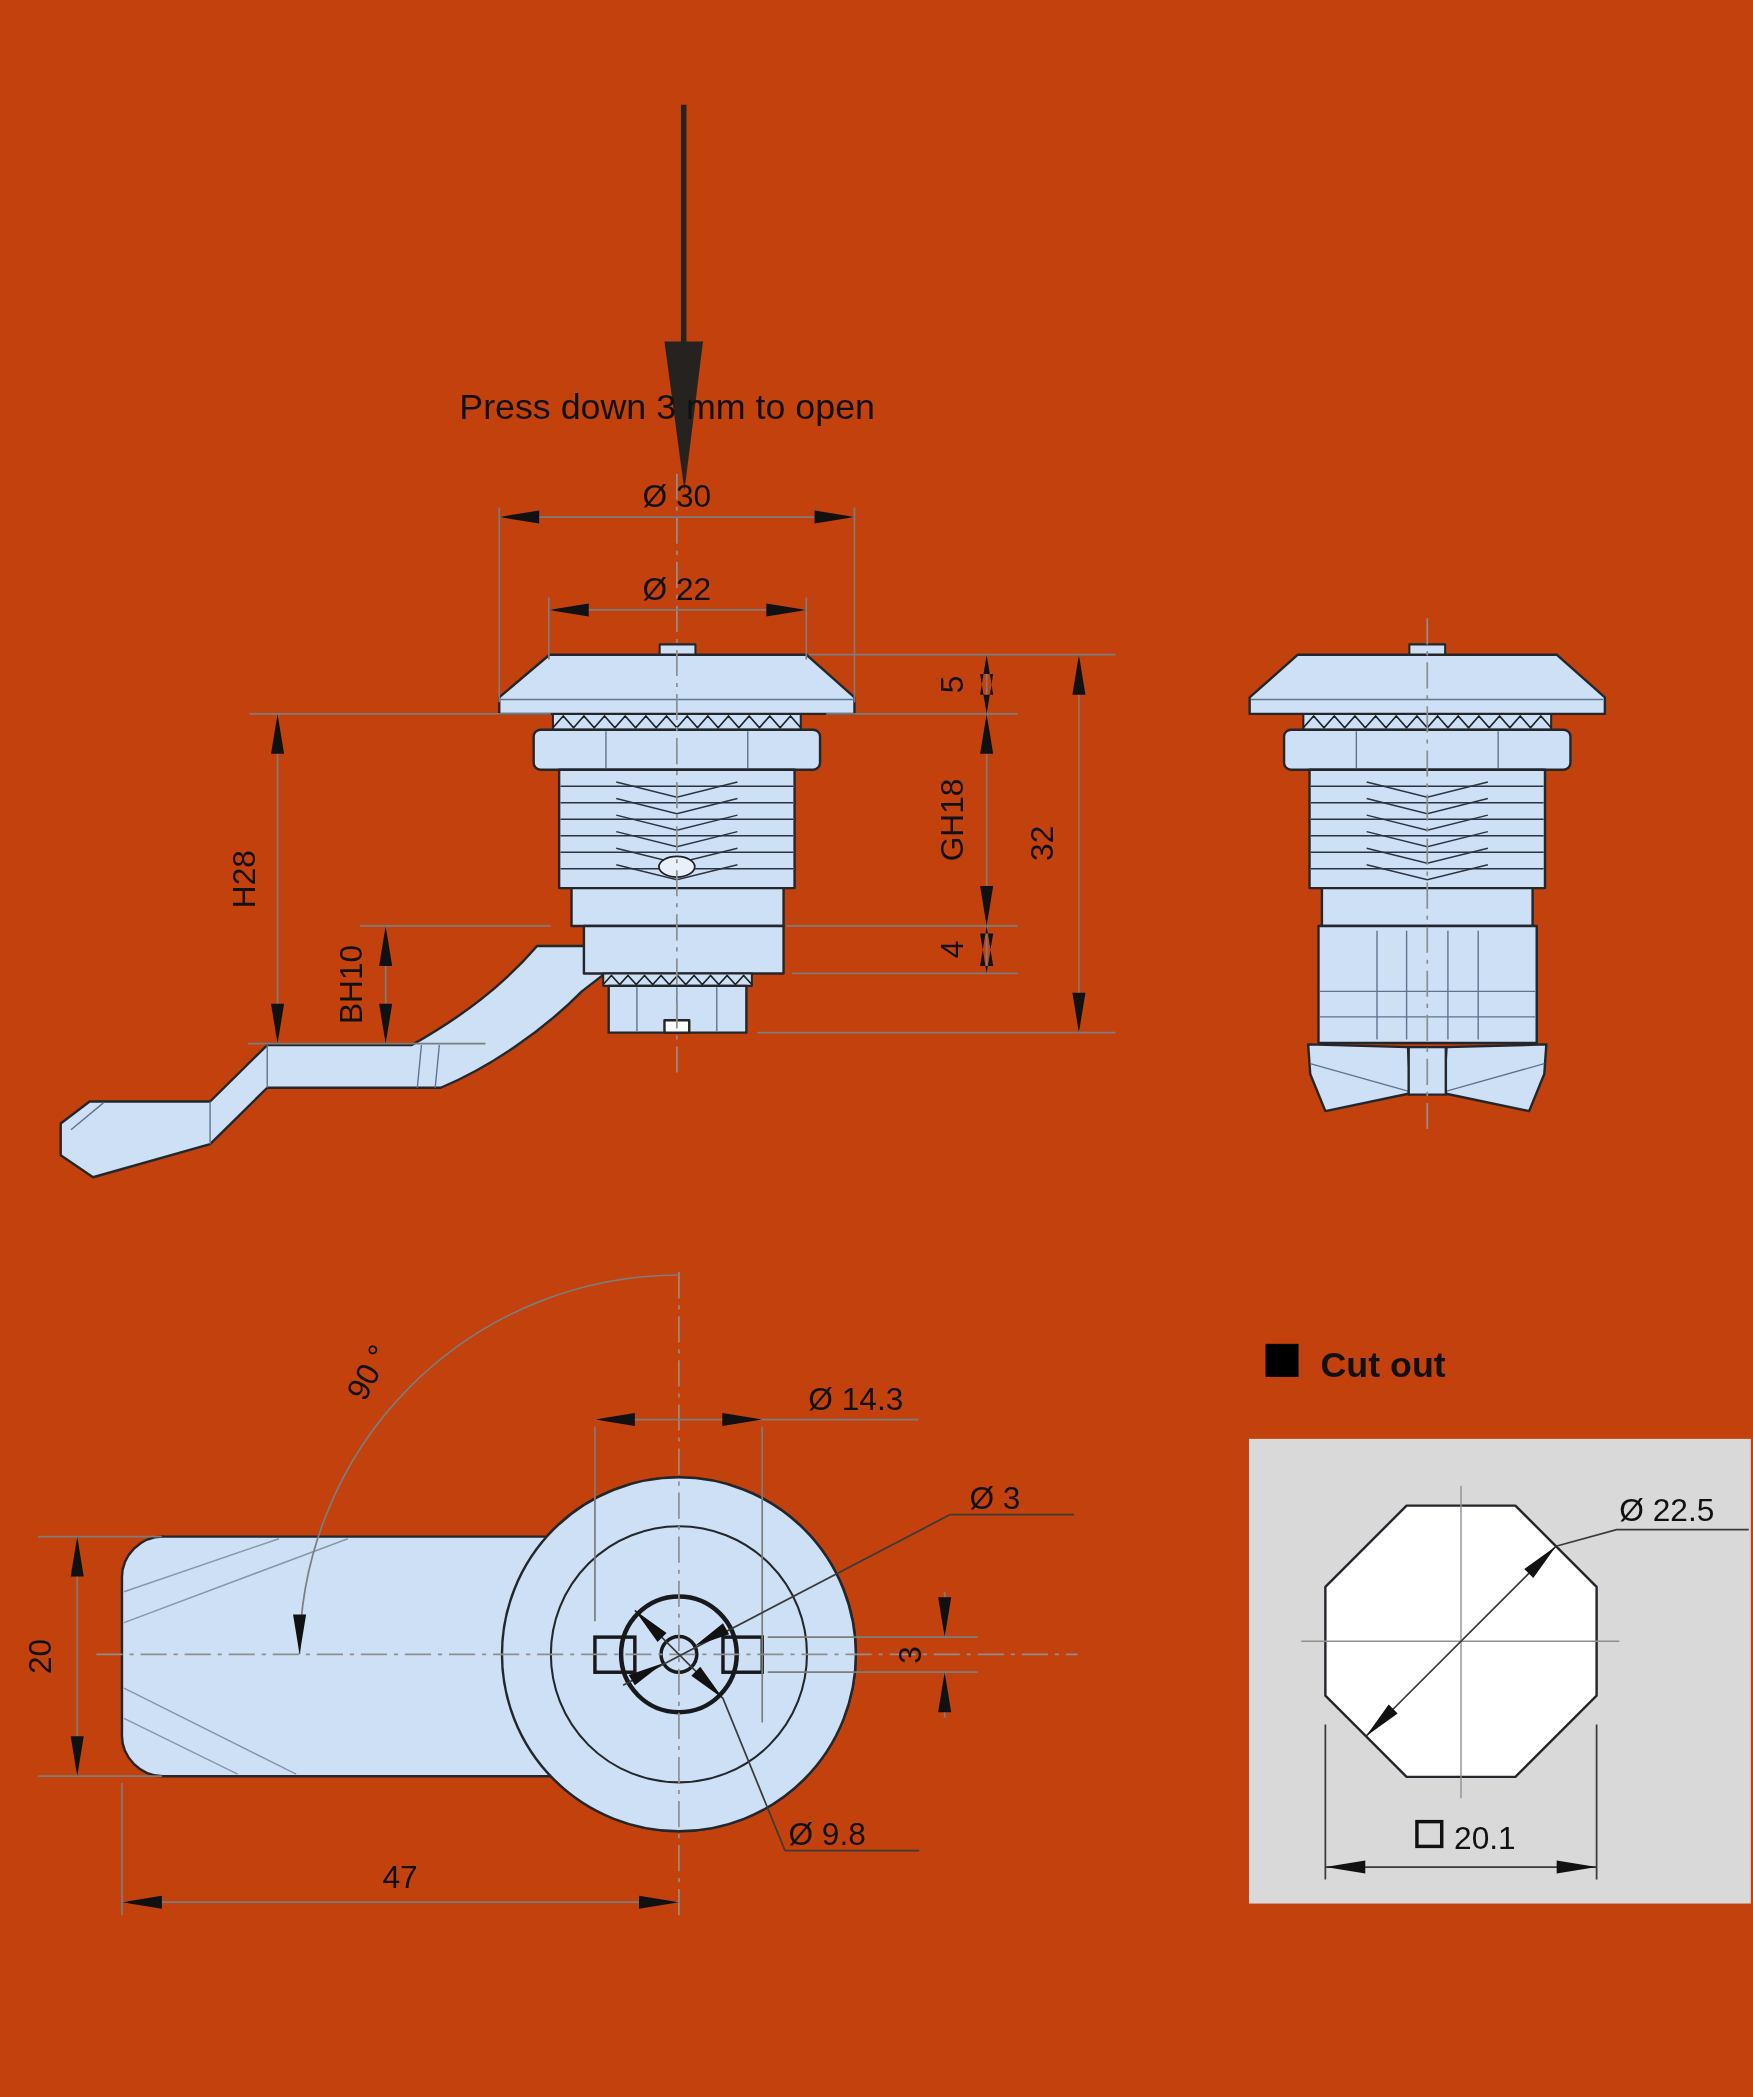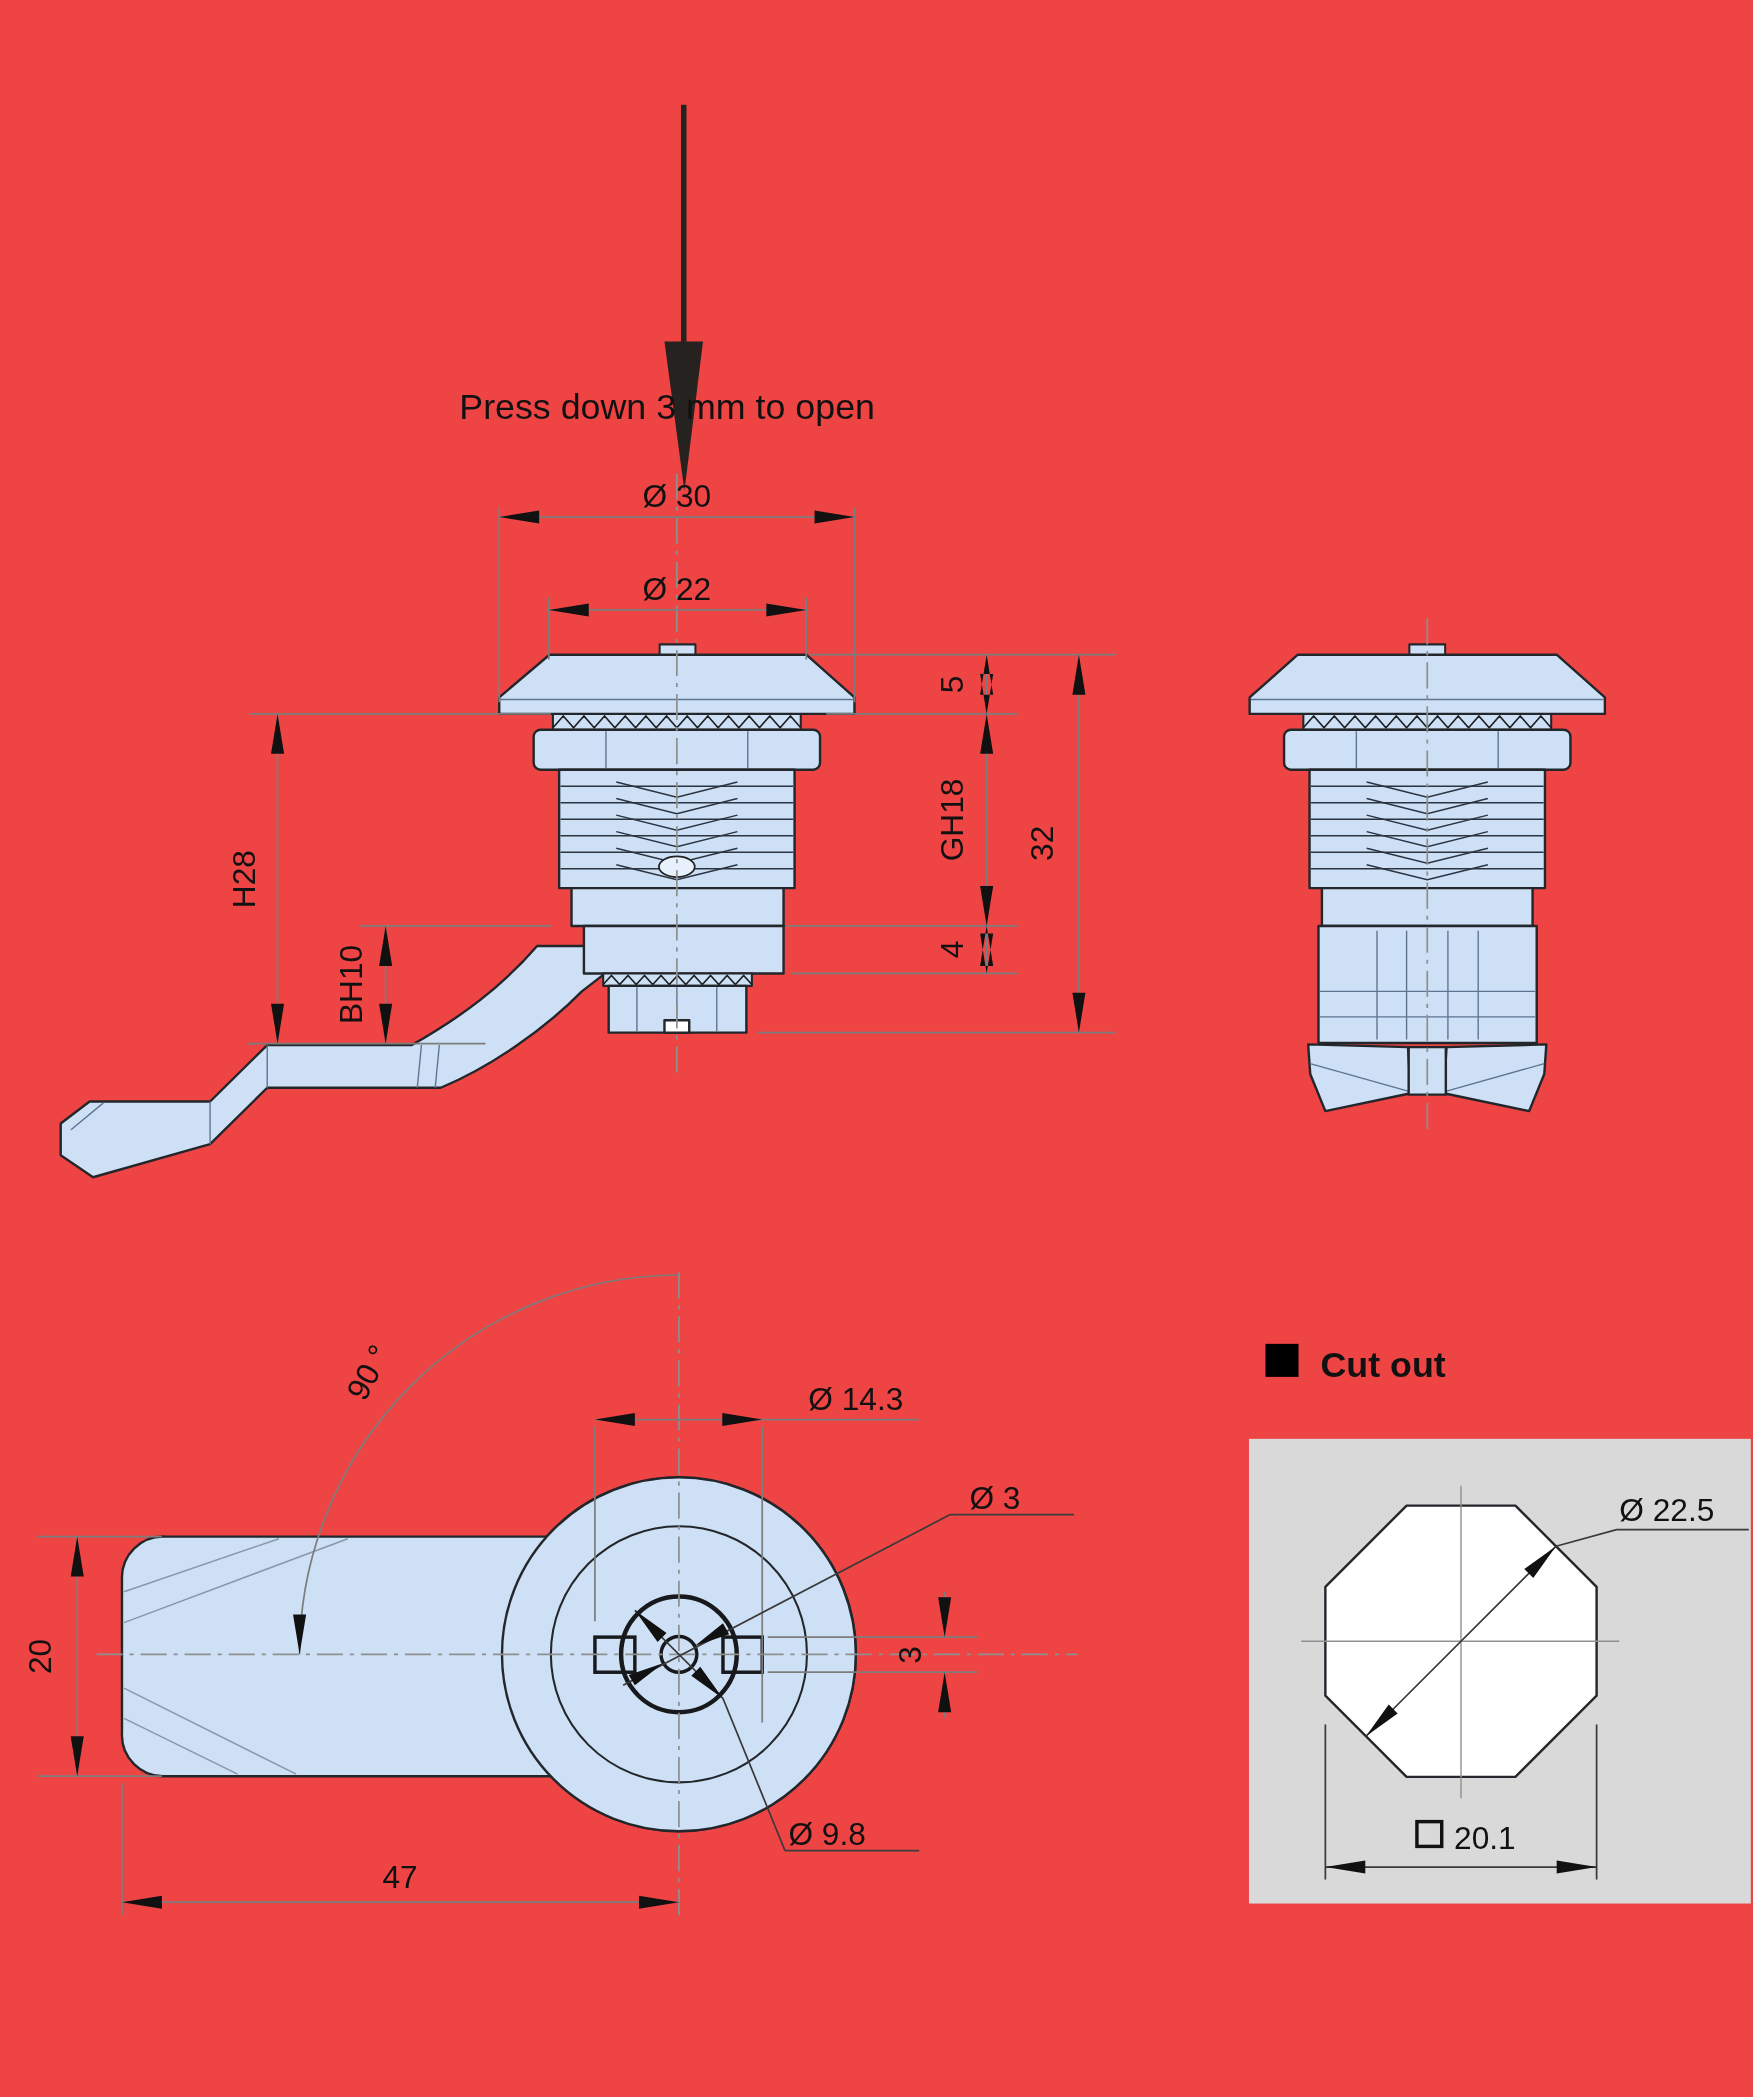--- a/index.html
+++ b/index.html
@@ -1,16 +1,16 @@
 <!DOCTYPE html>
 <html style="font-size:11px"><head>
 <meta charset="utf-8">
 <style>
   html,body{margin:0;padding:0;background:#ffffff;}
-  .stage{position:relative;width:1753px;height:2097px;background:#ef4444;overflow:hidden;}
+  .stage{position:relative;width:1753px;height:2097px;background:#c2410c;overflow:hidden;}
   svg{display:block;}
   
   .o{fill:#cde0f5;stroke:#23272b;stroke-width:3.5;stroke-linejoin:round;stroke-linecap:round;}
   .o2{fill:#cde0f5;stroke:#23272b;stroke-width:3;stroke-linejoin:round;}
   .w{fill:#ffffff;stroke:#23272b;stroke-width:3.5;stroke-linejoin:round;}
   
   .i{stroke:#5e7390;stroke-width:2;fill:none;}
   .t{stroke:#2b3440;stroke-width:2.2;fill:none;}
   .k{stroke:#1d2126;stroke-width:2.4;fill:none;}
   

